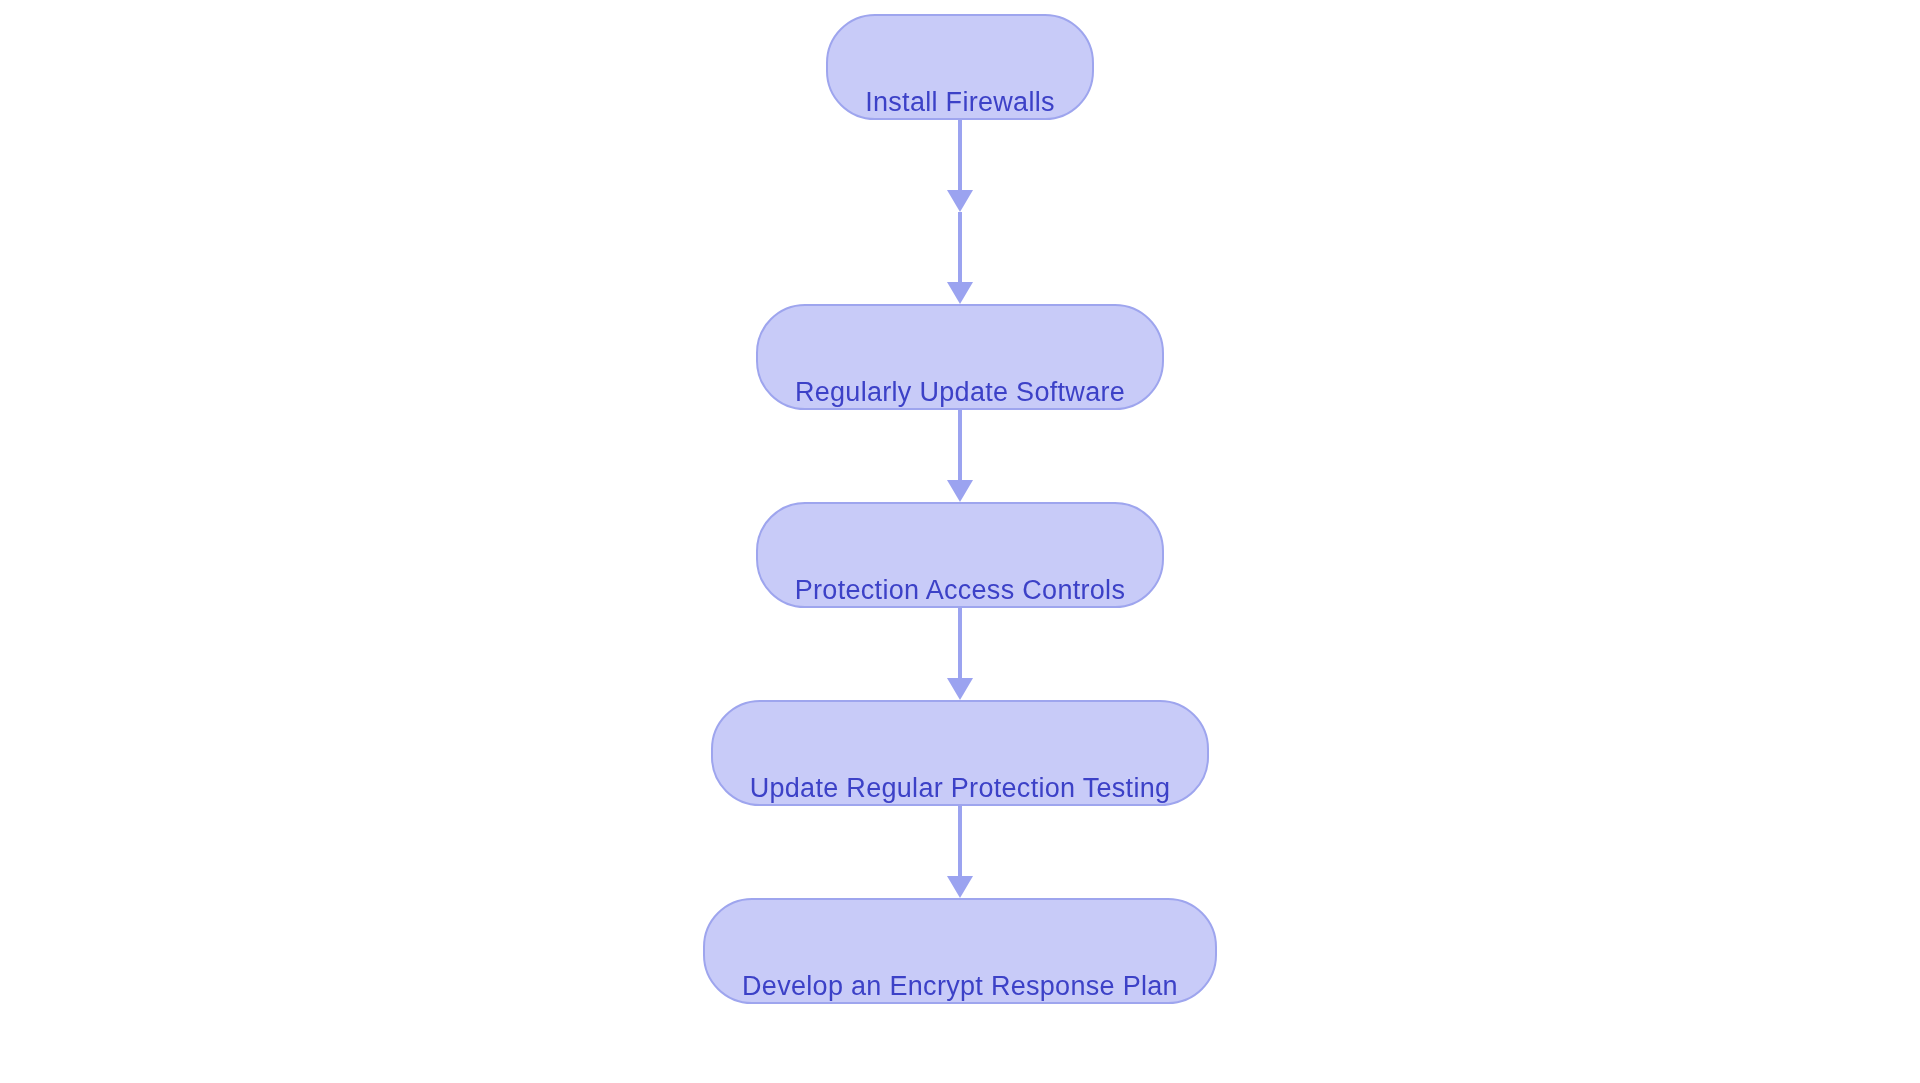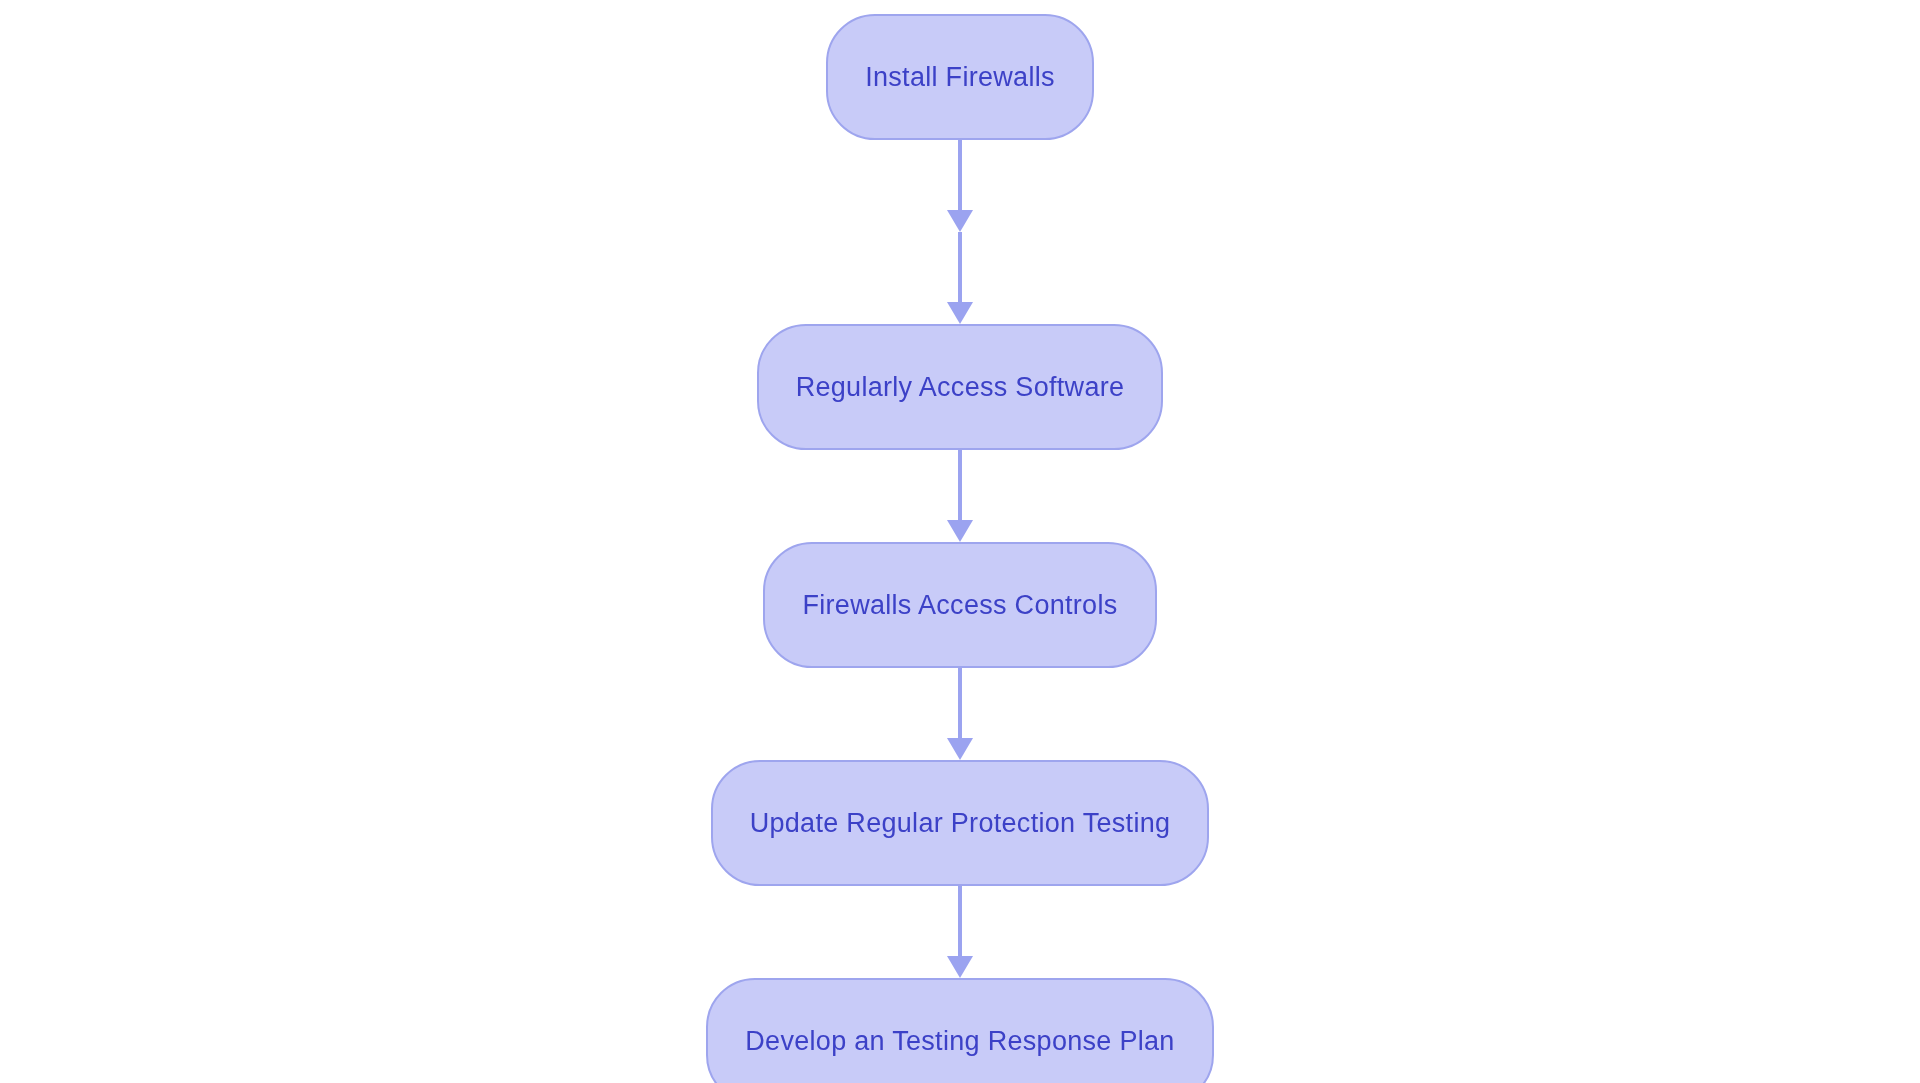--- a/index.html
+++ b/index.html
@@ -19,27 +19,27 @@
     overflow: hidden;
   }
   .flow {
     width: 1920px;
     padding-top: 14px;
     display: flex;
     flex-direction: column;
     align-items: center;
   }
   .node {
-    height: 126px;
+    height: 106px;
     min-width: 240px;
     border-radius: 49px;
     background: var(--node-fill);
     border: 2px solid var(--node-border);
     display: flex;
-    align-items: center;
+    align-items: flex-end;
     justify-content: center;
     padding: 0 37px;
     flex: 0 0 auto;
   }
   .node-label {
     font-size: 27px;
     letter-spacing: 0.3px;
     color: var(--node-text);
     white-space: nowrap;
   }
@@ -84,43 +84,43 @@
     <div class="arrow-head"></div>
   </div>
 
 
   <div class="arrow">
     <div class="arrow-line"></div>
     <div class="arrow-head"></div>
   </div>
 
   <div class="node">
-    <span class="node-label">Regularly Access Software</span>
+    <span class="node-label">Regularly Update Software</span>
   </div>
 
   <div class="arrow">
     <div class="arrow-line"></div>
     <div class="arrow-head"></div>
   </div>
 
   <div class="node">
-    <span class="node-label">Firewalls Access Controls</span>
+    <span class="node-label">Protection Access Controls</span>
   </div>
 
   <div class="arrow">
     <div class="arrow-line"></div>
     <div class="arrow-head"></div>
   </div>
 
   <div class="node">
     <span class="node-label">Update Regular Protection Testing</span>
   </div>
 
   <div class="arrow">
     <div class="arrow-line"></div>
     <div class="arrow-head"></div>
   </div>
 
   <div class="node">
-    <span class="node-label">Develop an Testing Response Plan</span>
+    <span class="node-label">Develop an Encrypt Response Plan</span>
   </div>
 
 </div>
 
 </body></html>

